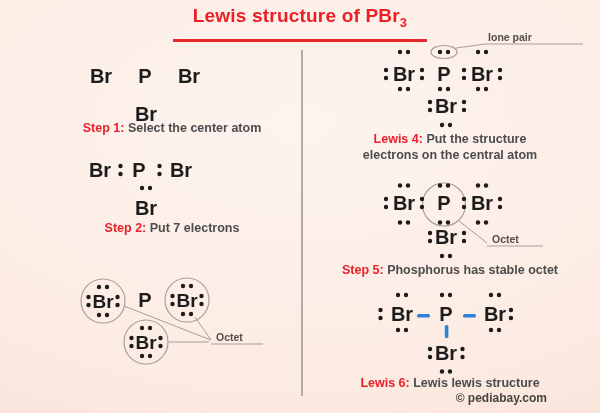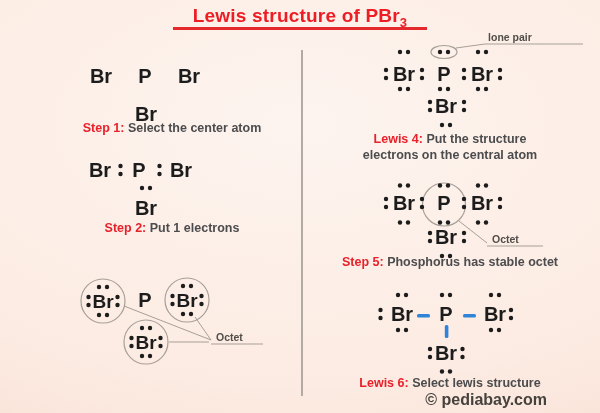--- a/index.html
+++ b/index.html
@@ -4,38 +4,38 @@
 <style>
   html,body{margin:0;padding:0;}
   .stage{
     position:relative;width:600px;height:413px;overflow:hidden;
     background:radial-gradient(140% 115% at 50% 30%, #fdf4ef 0%, #fcebe2 55%, #f6d9cc 100%);
     font-family:"Liberation Sans",sans-serif;
   }
   .title-wrap{position:absolute;top:5px;left:0;width:100%;text-align:center;}
   .title{
     display:inline-block;font-size:19px;font-weight:bold;color:#ee1d24;
-    border-bottom:3px solid #e3292b;padding:0 20px 0;letter-spacing:.2px;
+    border-bottom:3px solid #e3292b;padding:0 20px 12px;letter-spacing:.2px;
   }
   .title sub{font-size:13px;line-height:0;}
   .divider{position:absolute;left:301px;top:50px;width:2px;height:346px;background:#b3aaa3;}
   .caption{position:absolute;font-size:12.5px;font-weight:bold;color:#4c4c4e;text-align:center;line-height:16px;}
   .cap-left{left:0;width:344px;}
   .cap-right{left:304px;width:292px;}
   .caption .lbl{color:#e8212b;}
   svg{position:absolute;overflow:visible;}
   .atom{font:bold 20px "Liberation Sans",sans-serif;fill:#1c1c1c;text-anchor:middle;}
   .atom-sm{font:bold 19px "Liberation Sans",sans-serif;fill:#1c1c1c;text-anchor:middle;}
   .dot{fill:#1c1c1c;}
   .ring{fill:none;stroke:#a79f98;stroke-width:1.2px;}
   .guide{stroke:#a79f98;stroke-width:1px;fill:none;}
   .ann{font:bold 10.5px "Liberation Sans",sans-serif;fill:#514d49;}
   .bond{fill:#2e84d8;}
   .footer{position:absolute;top:391px;left:304px;width:243px;text-align:right;
-    font-size:16px;font-weight:bold;color:#45423e;}
+    font-size:12px;font-weight:bold;color:#45423e;}
 </style>
 </head>
 <body>
 
 <div class="stage">
 
   <div class="title-wrap">
     <span class="title"><span>Lewis structure of PBr</span><sub>3</sub></span>
   </div>
 
@@ -59,21 +59,21 @@
       <circle class="dot" cx="70.5" cy="19" r="2.2"></circle>
         <circle class="dot" cx="70.5" cy="27" r="2.2"></circle>
       <circle class="dot" cx="109.5" cy="19" r="2.2"></circle>
         <circle class="dot" cx="109.5" cy="27" r="2.2"></circle>
       <circle class="dot" cx="92" cy="41" r="2.2"></circle>
         <circle class="dot" cx="100" cy="41" r="2.2"></circle>
     </g>
     <text class="atom" x="96" y="68">Br</text>
   </svg>
   <div class="caption cap-left" style="top:220px">
-    <div><span class="lbl">Step 2:</span> <span>Put 1 electrons</span></div>
+    <div><span class="lbl">Step 2:</span> <span>Put 7 electrons</span></div>
   </div>
 
   <svg style="left:35px;top:254px" width="260" height="112" viewBox="0 0 260 112">
     <circle class="ring" cx="68" cy="47" r="22"></circle>
     <circle class="ring" cx="152" cy="46" r="22"></circle>
     <circle class="ring" cx="111" cy="88" r="22"></circle>
     <g>
       <line class="guide" x1="89" y1="52" x2="176" y2="86"></line>
       <line class="guide" x1="160" y1="63" x2="176" y2="86"></line>
       <line class="guide" x1="134" y1="88" x2="174" y2="88"></line>
@@ -202,21 +202,21 @@
     <g>
       <circle class="dot" cx="90" cy="56" r="2.2"></circle>
         <circle class="dot" cx="90" cy="64" r="2.2"></circle>
       <circle class="dot" cx="124" cy="56" r="2.2"></circle>
         <circle class="dot" cx="124" cy="64" r="2.2"></circle>
       <circle class="dot" cx="102" cy="79" r="2.2"></circle>
         <circle class="dot" cx="110" cy="79" r="2.2"></circle>
     </g>
     <text class="ann" x="152" y="66">Octet</text>
   </svg>
-  <div class="caption cap-right" style="top:254px">
+  <div class="caption cap-right" style="top:262px">
     <div><span class="lbl">Step 5:</span> <span>Phosphorus has stable octet</span></div>
   </div>
 
   <svg style="left:340px;top:287px" width="256" height="92" viewBox="0 0 256 92">
     <g>
       <circle class="dot" cx="58" cy="8" r="2.2"></circle>
         <circle class="dot" cx="66" cy="8" r="2.2"></circle>
       <circle class="dot" cx="102" cy="8" r="2.2"></circle>
         <circle class="dot" cx="110" cy="8" r="2.2"></circle>
       <circle class="dot" cx="151" cy="8" r="2.2"></circle>
@@ -244,18 +244,18 @@
     <g>
       <circle class="dot" cx="90" cy="62" r="2.2"></circle>
         <circle class="dot" cx="90" cy="70" r="2.2"></circle>
       <circle class="dot" cx="122.5" cy="62" r="2.2"></circle>
         <circle class="dot" cx="122.5" cy="70" r="2.2"></circle>
       <circle class="dot" cx="102" cy="84.5" r="2.2"></circle>
         <circle class="dot" cx="110" cy="84.5" r="2.2"></circle>
     </g>
   </svg>
   <div class="caption cap-right" style="top:375px">
-    <div><span class="lbl">Lewis 6:</span> <span>Select lewis structure</span></div>
+    <div><span class="lbl">Lewis 6:</span> <span>Lewis lewis structure</span></div>
   </div>
 
   <div class="footer">© pediabay.com</div>
 
 </div>
 
 </body></html>

